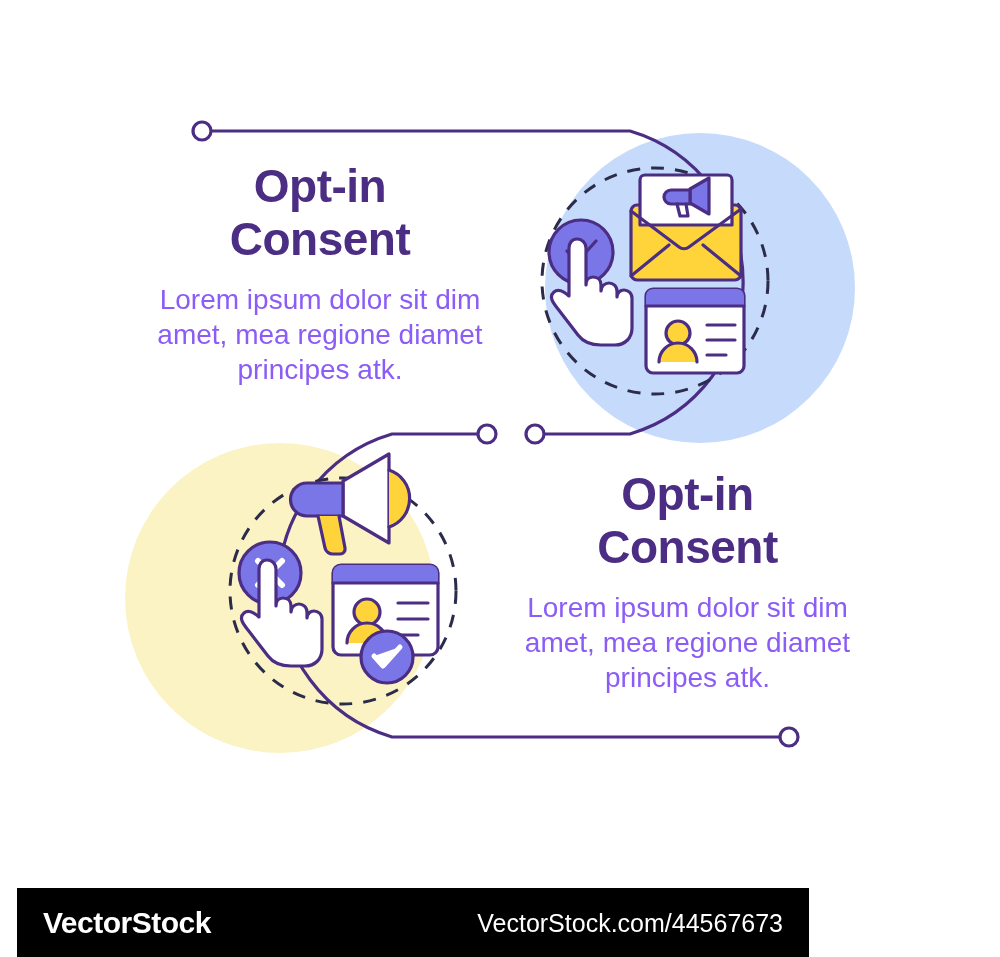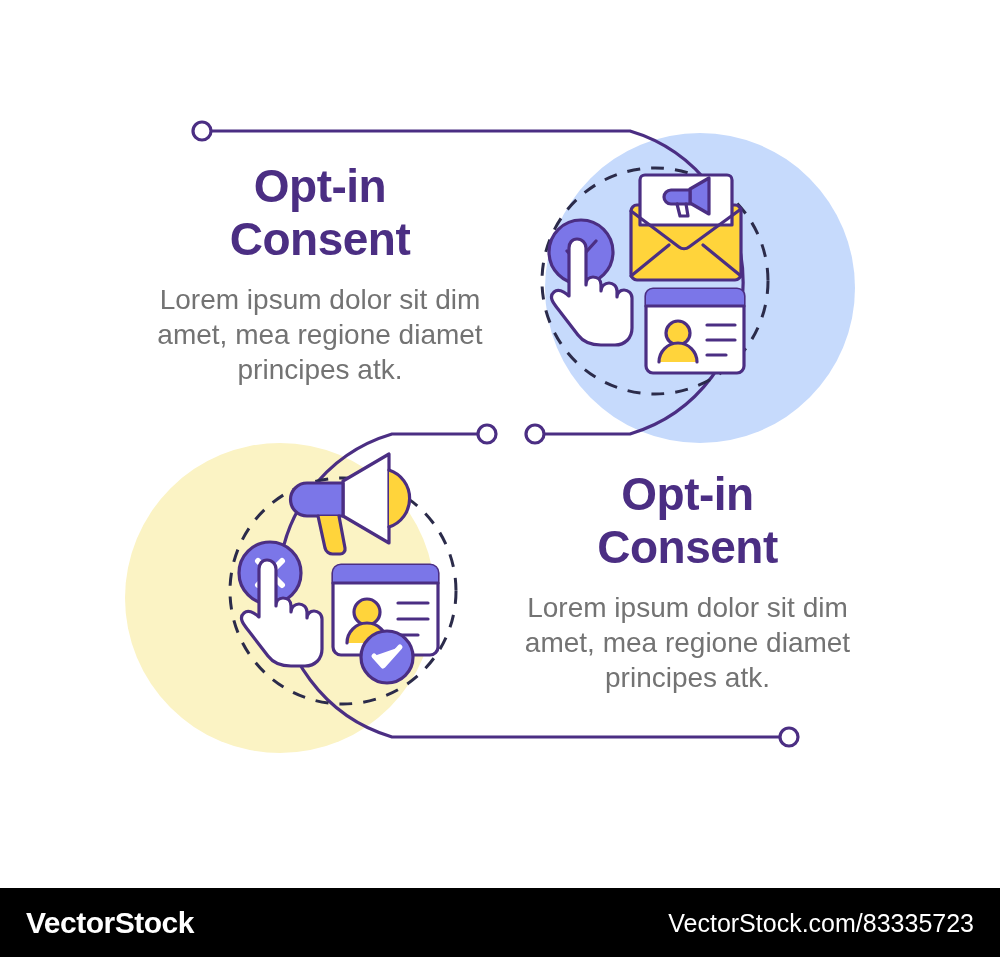--- a/index.html
+++ b/index.html
@@ -33,42 +33,42 @@
   .block-title {
     font-size: 46px;
     font-weight: bold;
     color: #4b2e83;
     line-height: 1.15;
     letter-spacing: -0.5px;
   }
   .block-title .line { display: block; }
   .block-desc {
     font-size: 28px;
-    color: #737373;
+    color: #8b5cf6;
     line-height: 1.25;
     margin-top: 16px;
   }
   .block-desc .line { display: block; }
   .tb-top {
     left: 120px;
     top: 160px;
     width: 400px;
     text-align: center;
   }
   .tb-bottom {
     left: 480px;
     top: 468px;
     width: 415px;
     text-align: center;
   }
   .footer {
     position: absolute;
-    left: 0;
+    left: 17px;
     top: 888px;
-    width: 1000px;
+    width: 792px;
     height: 69px;
     background: #000000;
     color: #ffffff;
   }
   .footer-logo {
     position: absolute;
     left: 26px;
     top: 50%;
     transform: translateY(-50%);
     font-size: 30px;
@@ -219,14 +219,14 @@
       <span class="line">Lorem ipsum dolor sit dim</span>
       <span class="line">amet, mea regione diamet</span>
       <span class="line">principes atk.</span>
     </div>
   </div>
 
 </div>
 
 <div class="footer">
   <div class="footer-logo">VectorStock</div>
-  <div class="footer-id">VectorStock.com/83335723</div>
+  <div class="footer-id">VectorStock.com/44567673</div>
 </div>
 
 </body></html>

